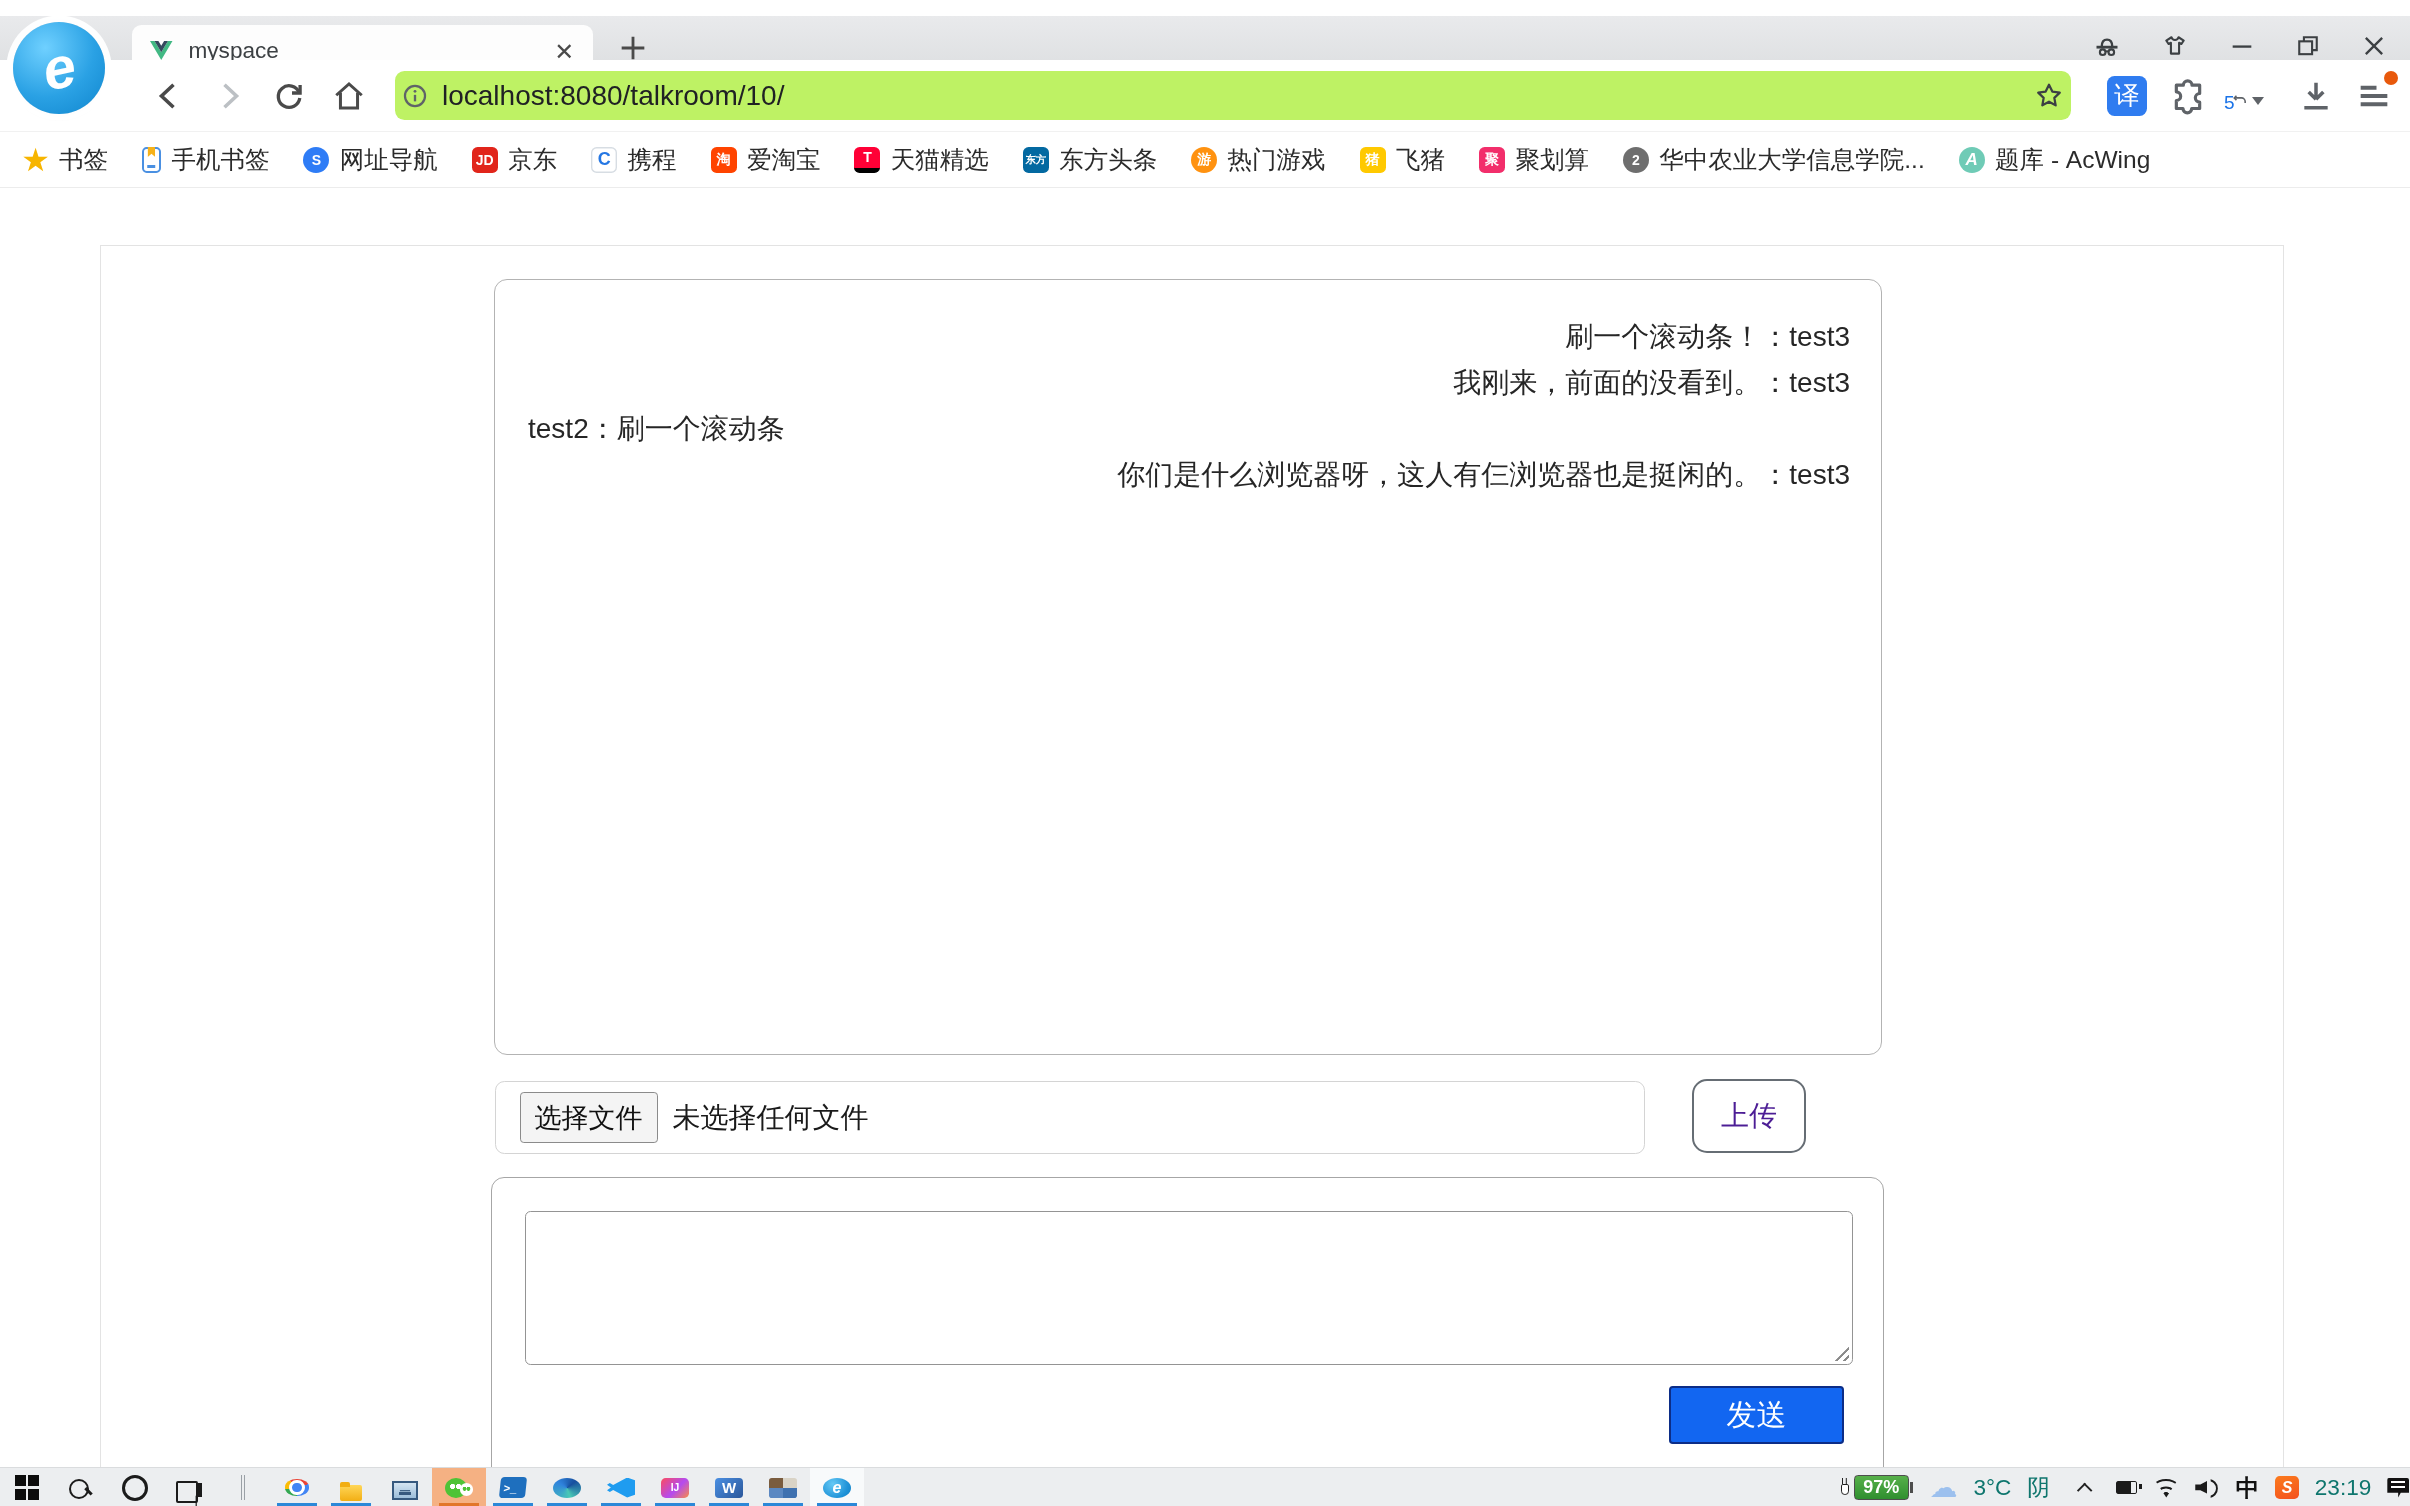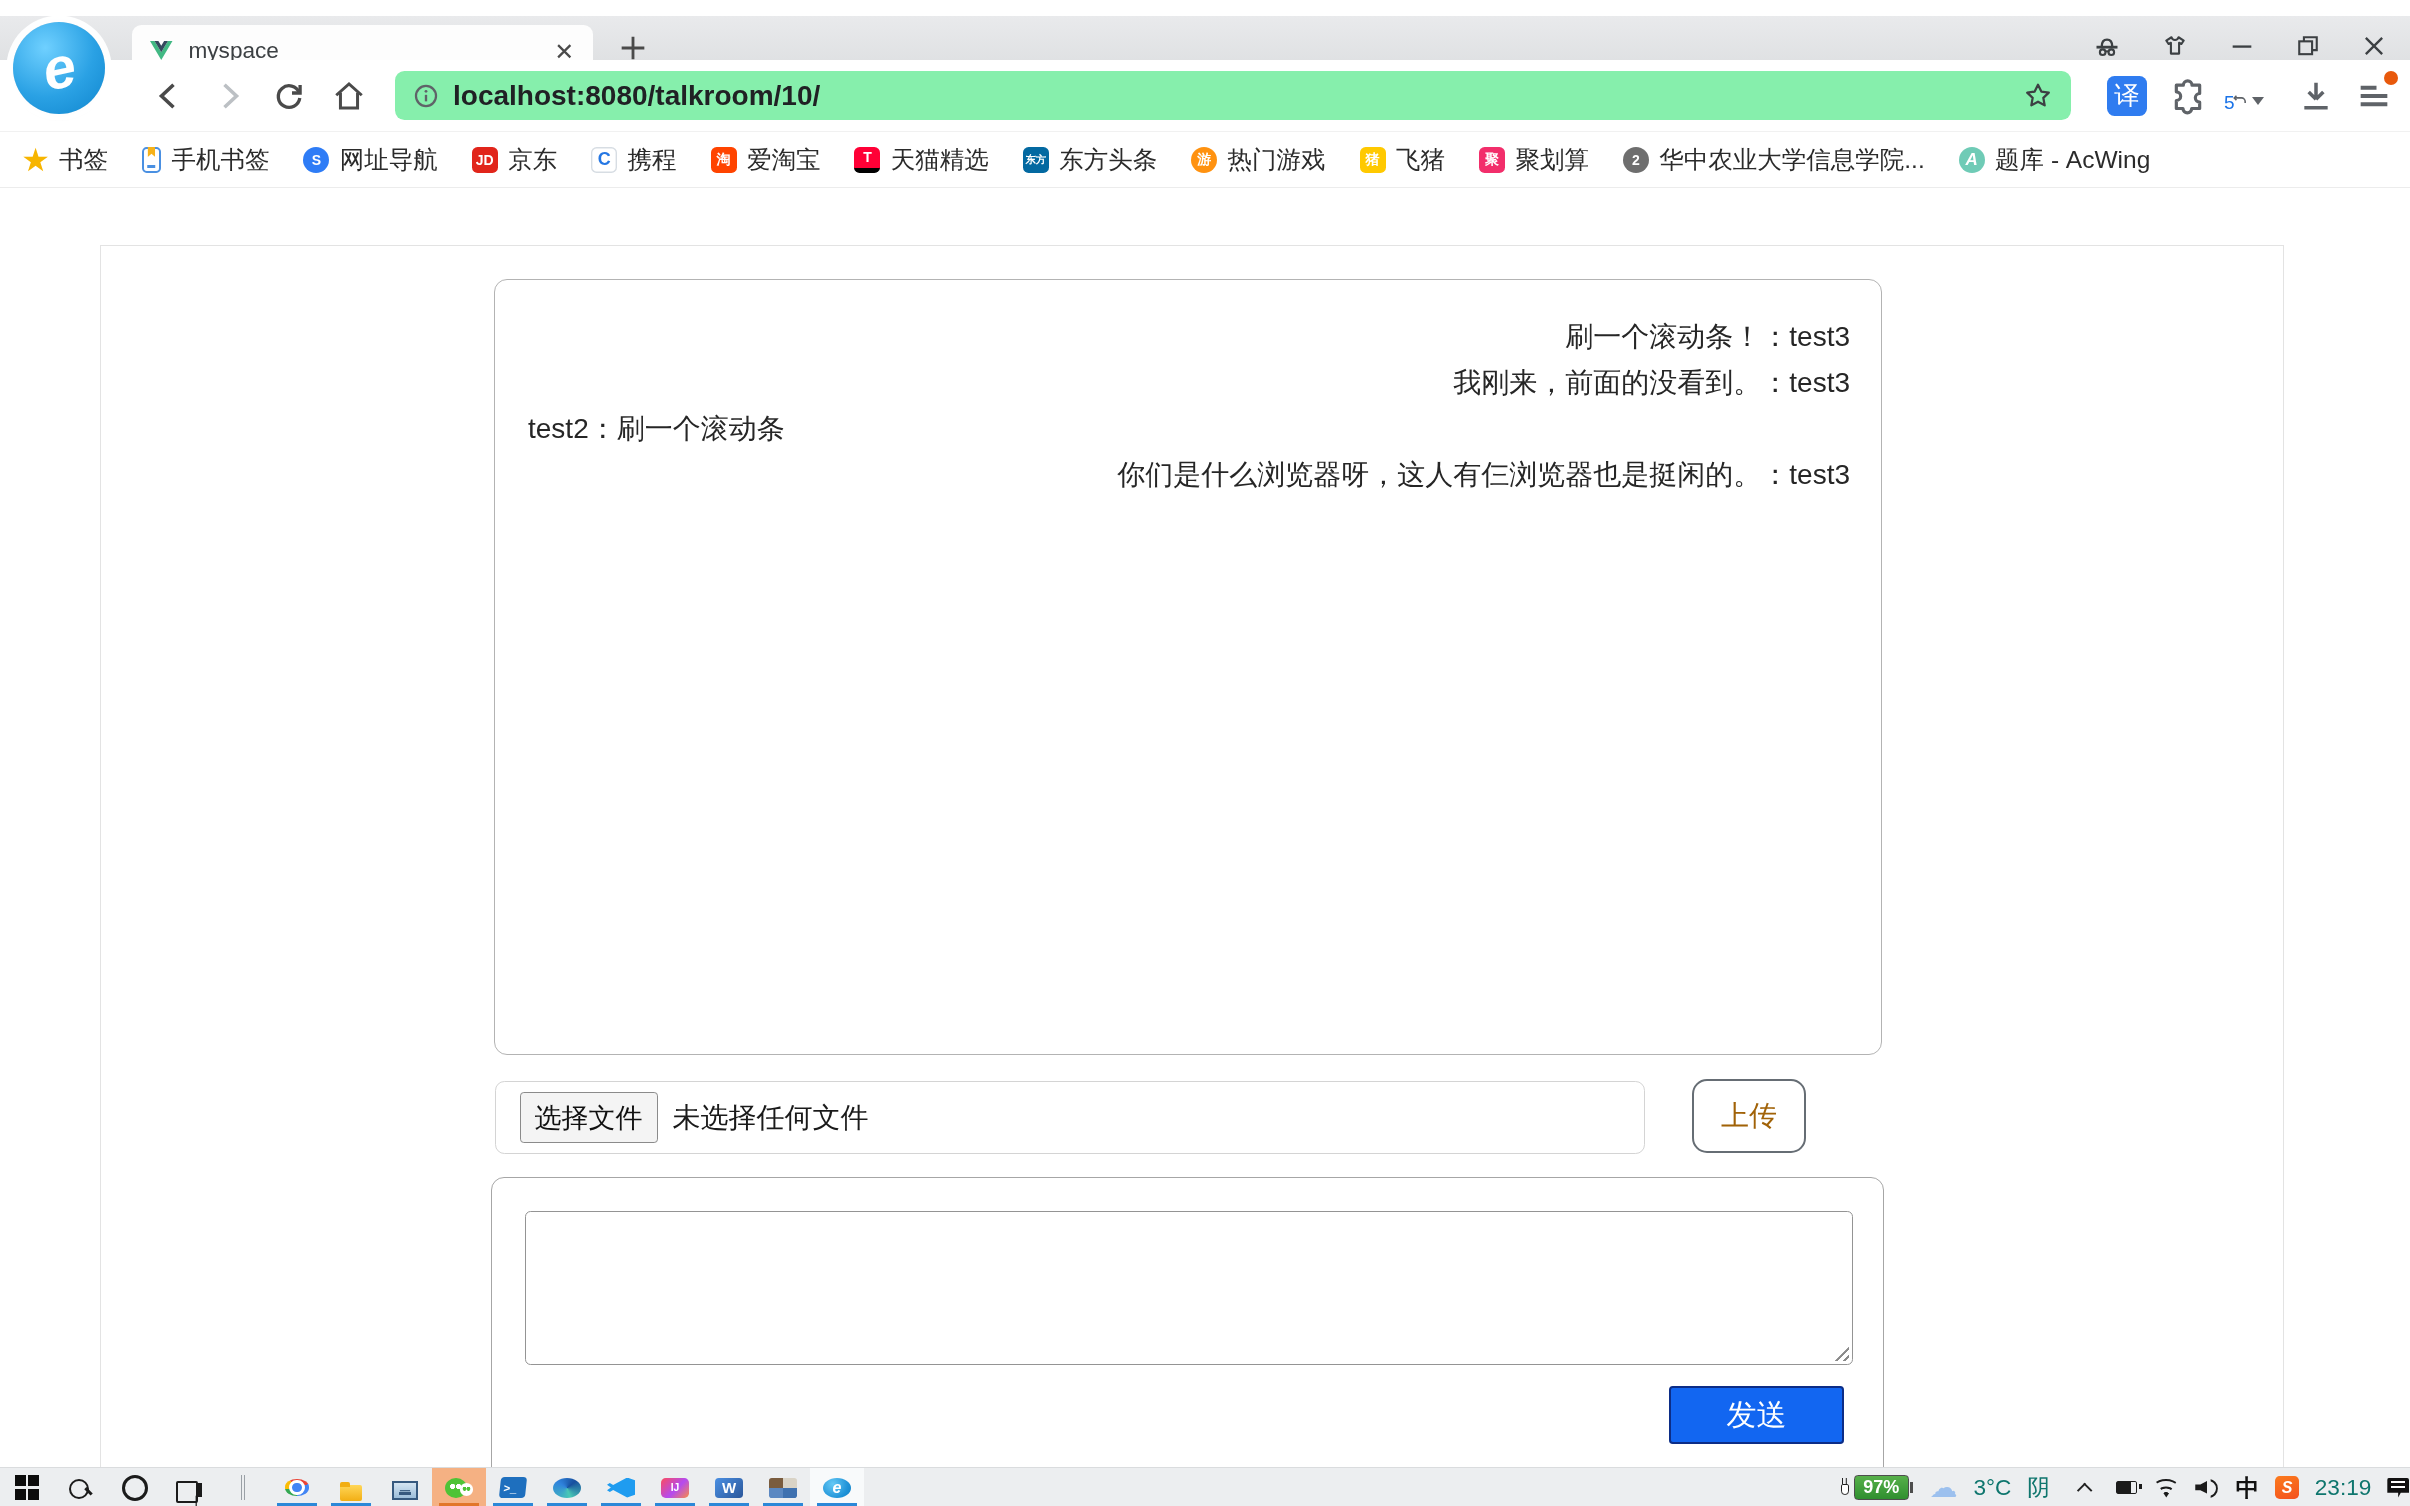--- a/index.html
+++ b/index.html
@@ -22,21 +22,21 @@
   .icon-btn { display:flex; align-items:center; justify-content:center; cursor:default; }
   .newtab { position:absolute; left:614px; top:15px; width:38px; height:34px; }
   .win-controls { position:absolute; right:0; top:0; height:60px; display:flex;
     align-items:center; gap:38px; padding:0 22.6px; }
 
   
   .navbar { position:absolute; left:0; top:60px; width:2411px; height:72px; background:#fff;
     border-bottom:0.9px solid #f1f1f1; }
   .nav-ic { position:absolute; top:18px; width:36px; height:36px; }
   .urlbar { position:absolute; left:395px; top:11.3px; width:1676px; height:49px;
-    background:#86efac; border-radius:9.4px; display:flex; align-items:center; padding:0 17px;font-weight:bold; }
+    background:#bef264; border-radius:9.4px; display:flex; align-items:center; padding:0 6px; }
   .url-text { font-size:28px; color:#202124; margin-left:13px; flex:1; }
   .right-ic { position:absolute; top:16px; width:40px; height:40px; }
   .xlate { background:#2f7cf0; border-radius:7.5px; color:#fff; font-size:25.4px;
     display:flex; align-items:center; justify-content:center; }
   .undo-wrap { display:flex; align-items:flex-end; }
   .undo-count { color:#1a73e8; font-size:19px; margin-right:-3.8px; margin-bottom:1.9px; }
   .caret-down { width:0; height:0; border-left:6.6px solid transparent; border-right:6.6px solid transparent;
     border-top:8.5px solid #5f6368; margin-left:3.8px; margin-bottom:11.3px; }
   .menu-dot { position:absolute; right:-3.8px; top:-4.7px; width:14px; height:14px; border-radius:50%;
     background:#e8590c; }
@@ -73,21 +73,21 @@
   .msg.k-right { text-align:right; }
   .msg.k-left  { text-align:left; }
 
   .file-box { position:absolute; left:495px; top:893px; width:1150px; height:73px;
     border:1.9px solid #d4d4d4; border-radius:9.4px; display:flex; align-items:center;
     padding-left:23.5px; }
   .file-btn { border:1.9px solid #8b8b8b; border-radius:3.8px; background:#f4f4f4;
     font-size:27px; color:#111; padding:6.6px 14px; }
   .file-status { font-size:28px; color:#1a1a1a; margin-left:15px; }
   .upload-btn { position:absolute; left:1692px; top:891px; width:114px; height:74px;
-    border:2.4px solid #666d74; border-radius:15px; background:#fff; color:#a16207;
+    border:2.4px solid #666d74; border-radius:15px; background:#fff; color:#4c1d95;
     font-size:28px; display:flex; align-items:center; justify-content:center; }
 
   .compose-box { position:absolute; left:491px; top:989px; width:1393px; height:433px;
     border:1.9px solid #a6a6a6; border-radius:13px; }
   .ta-wrap { position:absolute; left:525px; top:1023px; width:1328px; height:154px; }
   .compose-ta { width:100%; height:100%; border:1.9px solid #949494; border-radius:5.6px;
     resize:none; outline:none; font-size:26px; font-family:"Liberation Sans","DejaVu Sans",sans-serif; }
   .grip { position:absolute; right:3.8px; bottom:3.8px; width:15px; height:15px;
     background:repeating-linear-gradient(135deg,#8a8a8a 0 1.9px,transparent 1.9px 5.6px);
     clip-path:polygon(100% 0,100% 100%,0 100%); }

